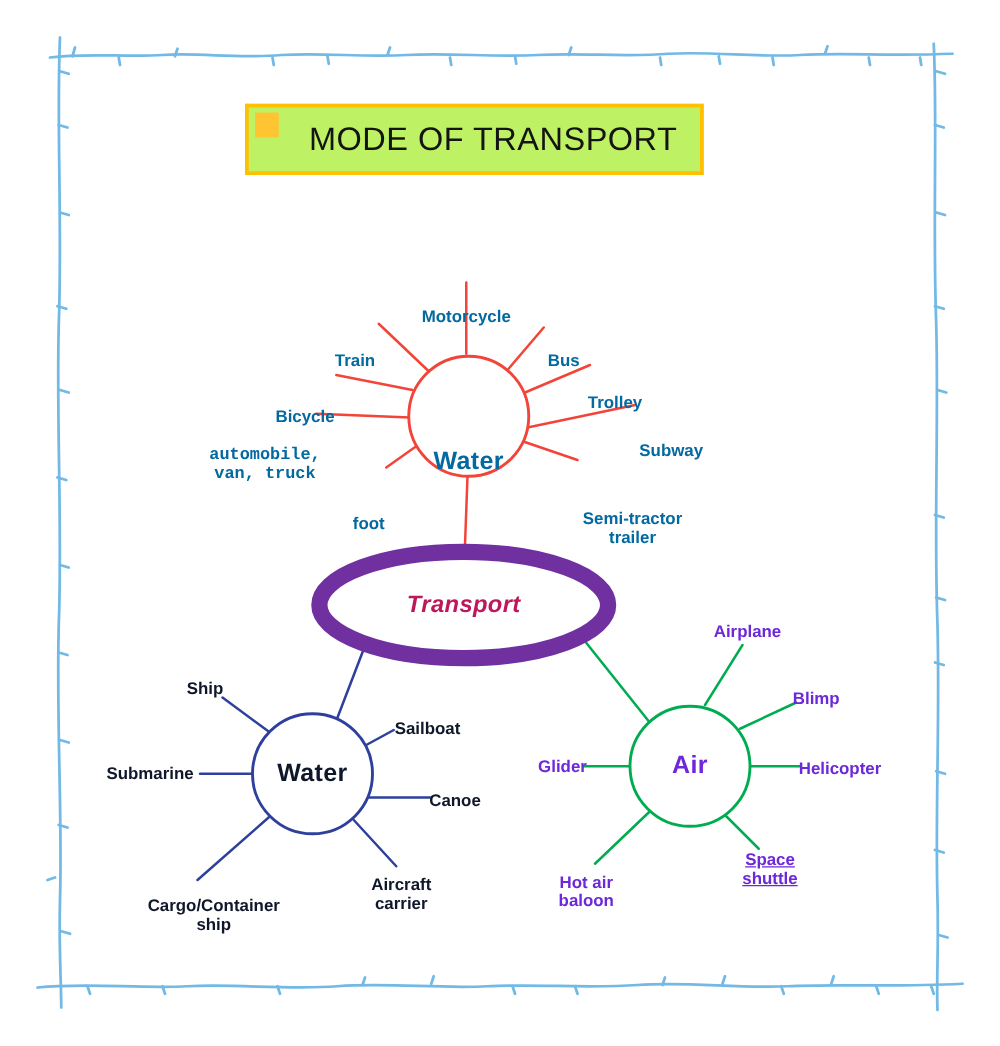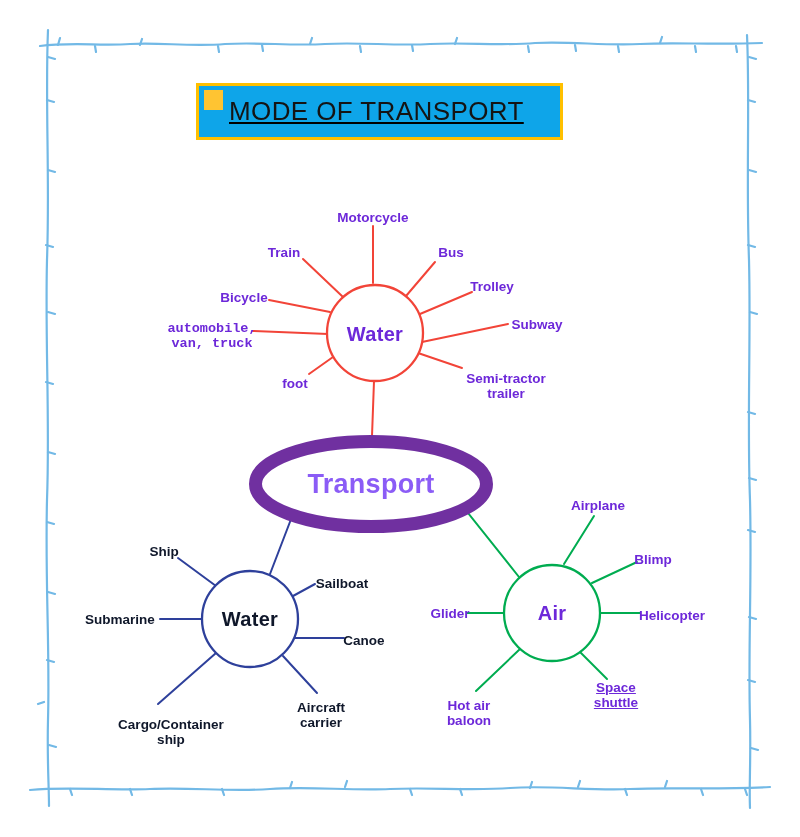--- a/index.html
+++ b/index.html
@@ -7,31 +7,31 @@
     position:relative; width:800px; height:837px; background:#ffffff;
     font-family:"Liberation Sans", sans-serif; overflow:hidden;
   }
   svg.layer { position:absolute; left:0; top:0; }
 
   .label {
     position:absolute; transform:translate(-50%,-50%);
     font-weight:bold; font-size:13.5px; line-height:15px;
     text-align:center; white-space:pre-line;
   }
-  .land  { color:#6d28d9; }
+  .land  { color:#0369a1;margin-top:36px; }
   .water { color:#0f172a; }
   .air   { color:#6d28d9; }
 
   .node-label { font-size:20px; letter-spacing:0.3px; }
-  .transport-label { font-size:27px; color:#8b5cf6; letter-spacing:0.3px; }
+  .transport-label { font-size:19px; color:#be185d; letter-spacing:0.3px;font-style:italic; }
 
   .title-box {
     position:absolute; left:196px; top:83px; width:361px; height:51px;
-    border:3px solid #FFC000; background:#0ea5e9;
-    display:flex; align-items:center; text-decoration:underline;
+    border:3px solid #FFC000; background:#bef264;
+    display:flex; align-items:center; justify-content:center;
   }
   .title-square {
     position:absolute; left:5px; top:4px; width:19px; height:20px;
     background:#FFC432;
   }
   .title-text {
     font-size:26px; color:#141414; letter-spacing:0.4px; margin-left:30px;
   }
 </style>
 </head>

